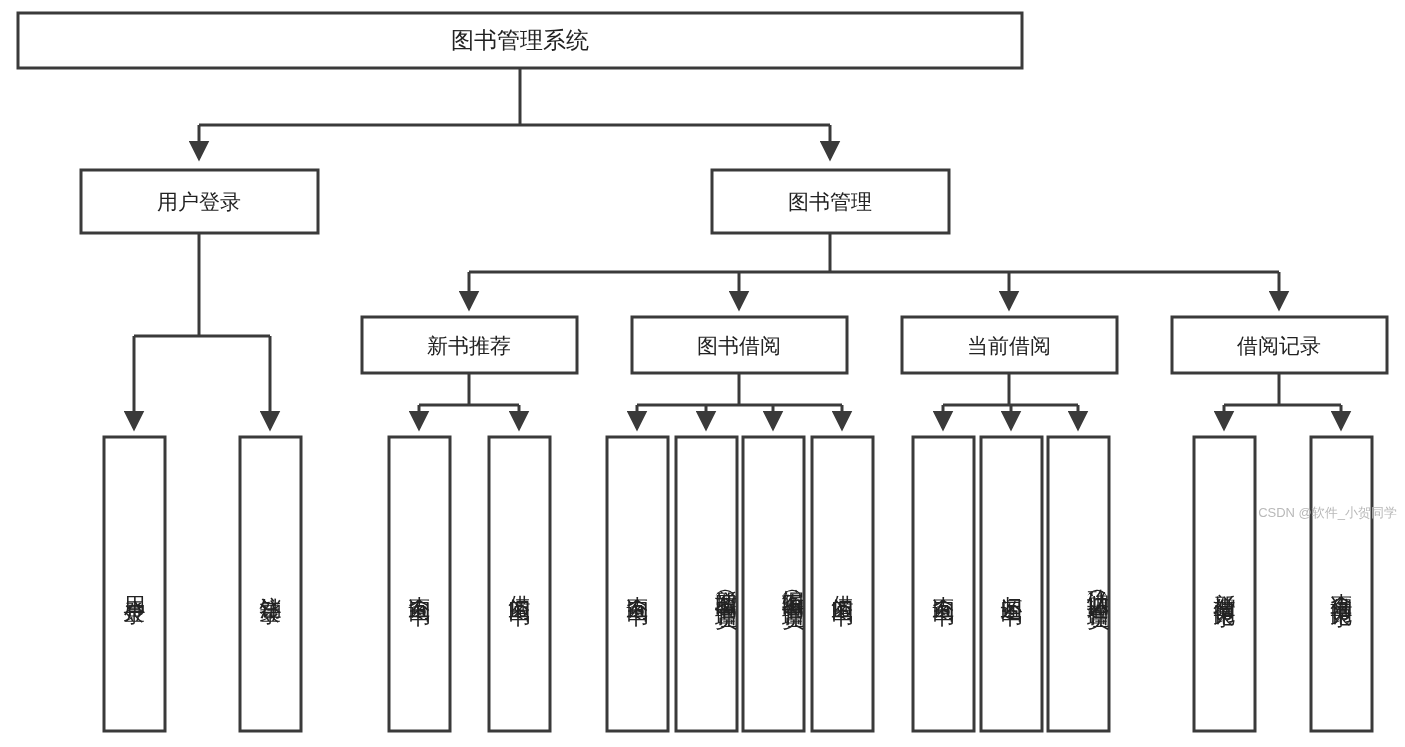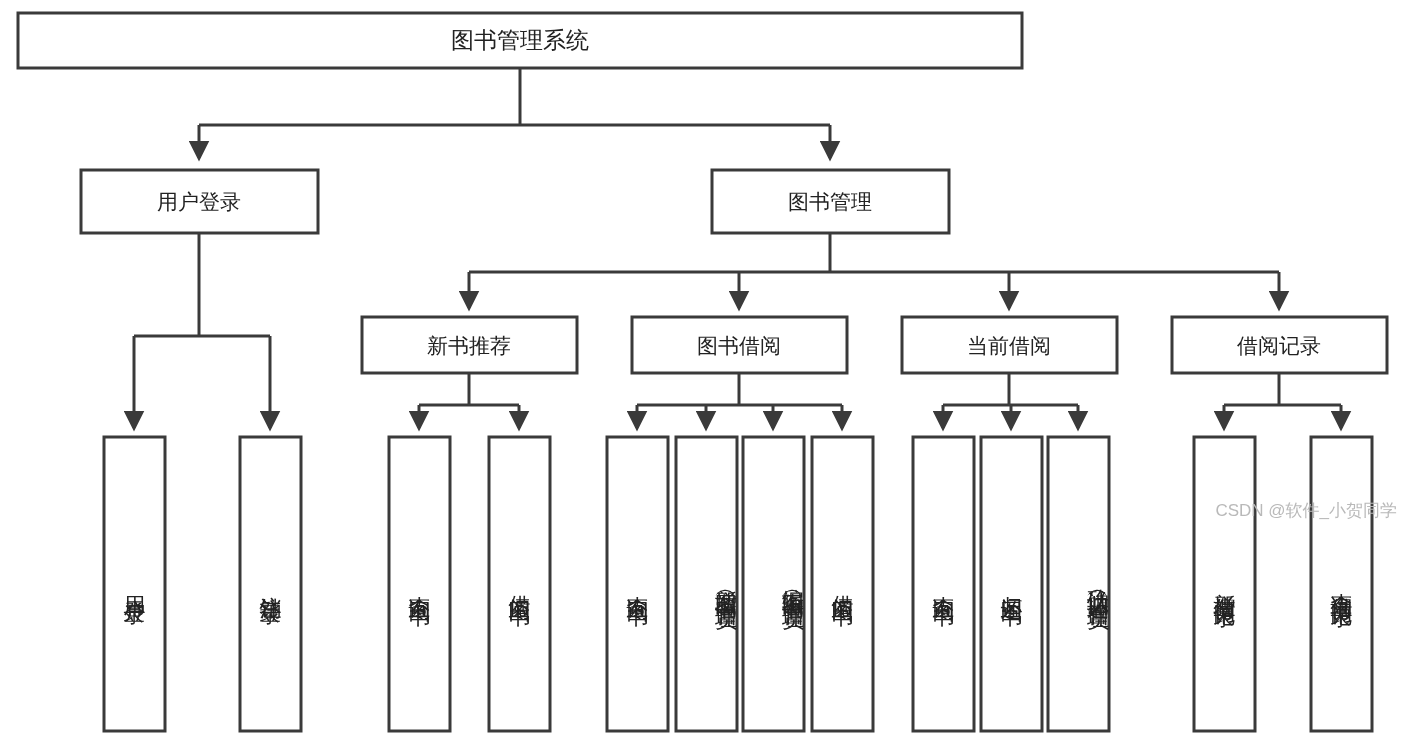--- a/index.html
+++ b/index.html
@@ -36,21 +36,21 @@
     line-height:1;
     white-space:nowrap;
     pointer-events:none;
   }
   .connector{stroke:#3a3a3a;stroke-width:3;fill:none;}
   .arrow-head{fill:#3a3a3a;}
   #watermark{
     position:absolute;
     right:8px;
     bottom:4px;
-    font-size:17px;
+    font-size:13px;
     color:#b9b9b9;
     font-family:"Liberation Sans","DejaVu Sans",sans-serif;
     white-space:nowrap;
   }
 </style>
 </head>
 <body>
 
 <div id="diagram-root">
 

